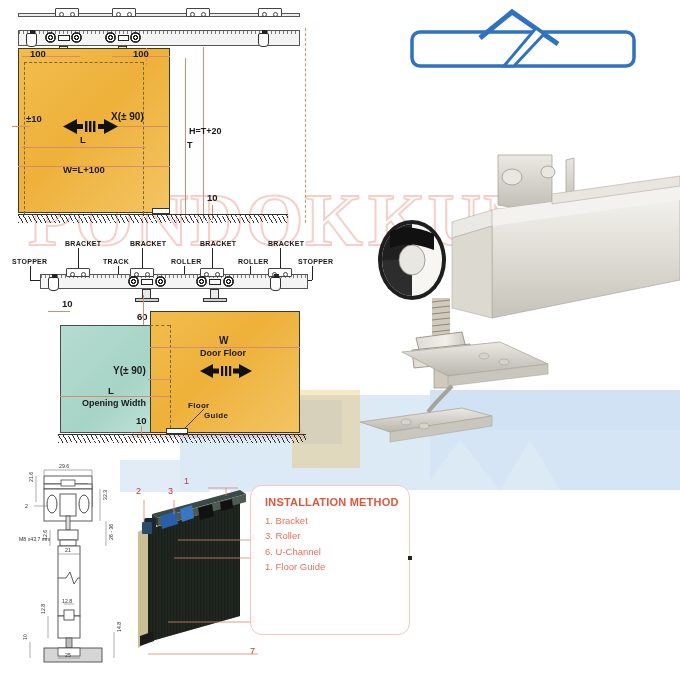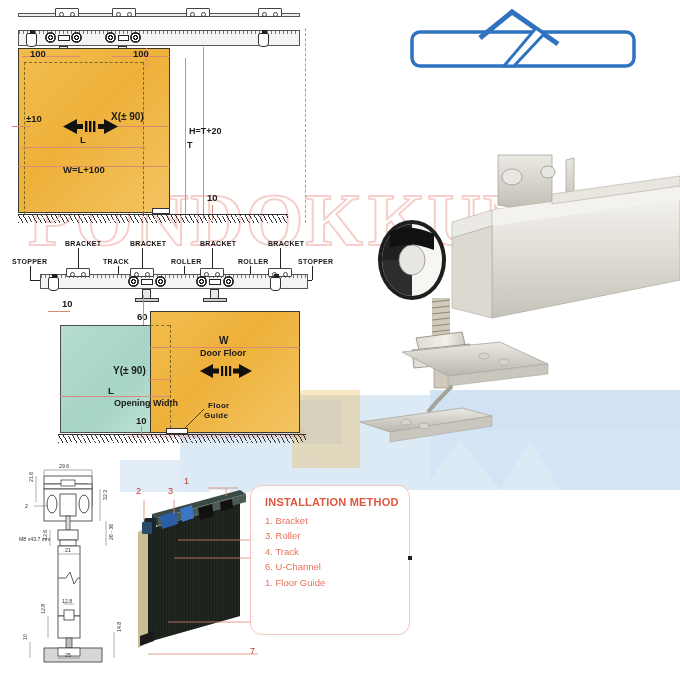--- a/index.html
+++ b/index.html
@@ -404,27 +404,27 @@
         <rect x="21" y="3" width="2.2" height="10" fill="#111"></rect>
         <rect x="25" y="3" width="2.2" height="10" fill="#111"></rect>
         <rect x="29" y="3" width="2.2" height="10" fill="#111"></rect>
       </svg>
     </div>
 
     <div class="dim-txt" style="left:113px;top:70px;font-size:10px;">Y(± 90)</div>
     <div class="dim-line" style="left:148px;top:84px;width:24px;"></div>
 
     <div class="dim-txt" style="left:108px;top:90px;">L</div>
-    <div class="dim-txt" style="left:82px;top:103px;font-size:9px;margin-left:32px;">Opening Width</div>
+    <div class="dim-txt" style="left:82px;top:103px;font-size:9px;">Opening Width</div>
     <div class="dim-line" style="left:60px;top:101px;width:110px;"></div>
 
     <div class="dim-txt" style="left:136px;top:120px;">10</div>
     <div class="dim-line-v" style="left:141px;top:131px;height:12px;"></div>
 
-    <div class="lbl-txt" style="left:208px;top:106px;font-size:8px;">Floor</div>
+    <div class="lbl-txt" style="left:188px;top:106px;font-size:8px;">Floor</div>
     <div class="lbl-txt" style="left:204px;top:116px;font-size:8px;">Guide</div>
     <svg style="position:absolute;left:176px;top:112px" width="32" height="28">
       <path d="M28 2 L4 26" stroke="#222" stroke-width=".8" fill="none"></path>
     </svg>
     <div style="position:absolute;left:166px;top:133px;width:22px;height:6px;background:#fff;border:1px solid #333;"></div>
 
     <div class="hatch" style="left:58px;top:139px;width:248px;height:9px;"></div>
   </div>
 
   <div id="sect-detail">
@@ -535,21 +535,20 @@
     <div class="callout-num" style="left:122px;top:54px;">4</div>
     <div class="callout-num" style="left:122px;top:72px;">5</div>
     <div class="callout-num" style="left:122px;top:136px;">6</div>
     <div class="callout-num" style="left:122px;top:168px;">7</div>
   </div>
 
   <div id="install-box">
     <div id="install-title">INSTALLATION METHOD</div>
     <div class="install-item">1. Bracket</div>
     <div class="install-item">3. Roller</div>
-    <div class="install-item">4. Track</div>
     <div class="install-item">6. U-Channel</div>
     <div class="install-item">1. Floor Guide</div>
     <div class="box-dot"></div>
   </div>
 
   <div id="photo-hw">
     <svg width="328" height="320" viewBox="0 0 328 320">
       <defs>
         <linearGradient id="metal1" x1="0" y1="0" x2="0" y2="1">
           <stop offset="0%" stop-color="#f6f5f2"></stop>

